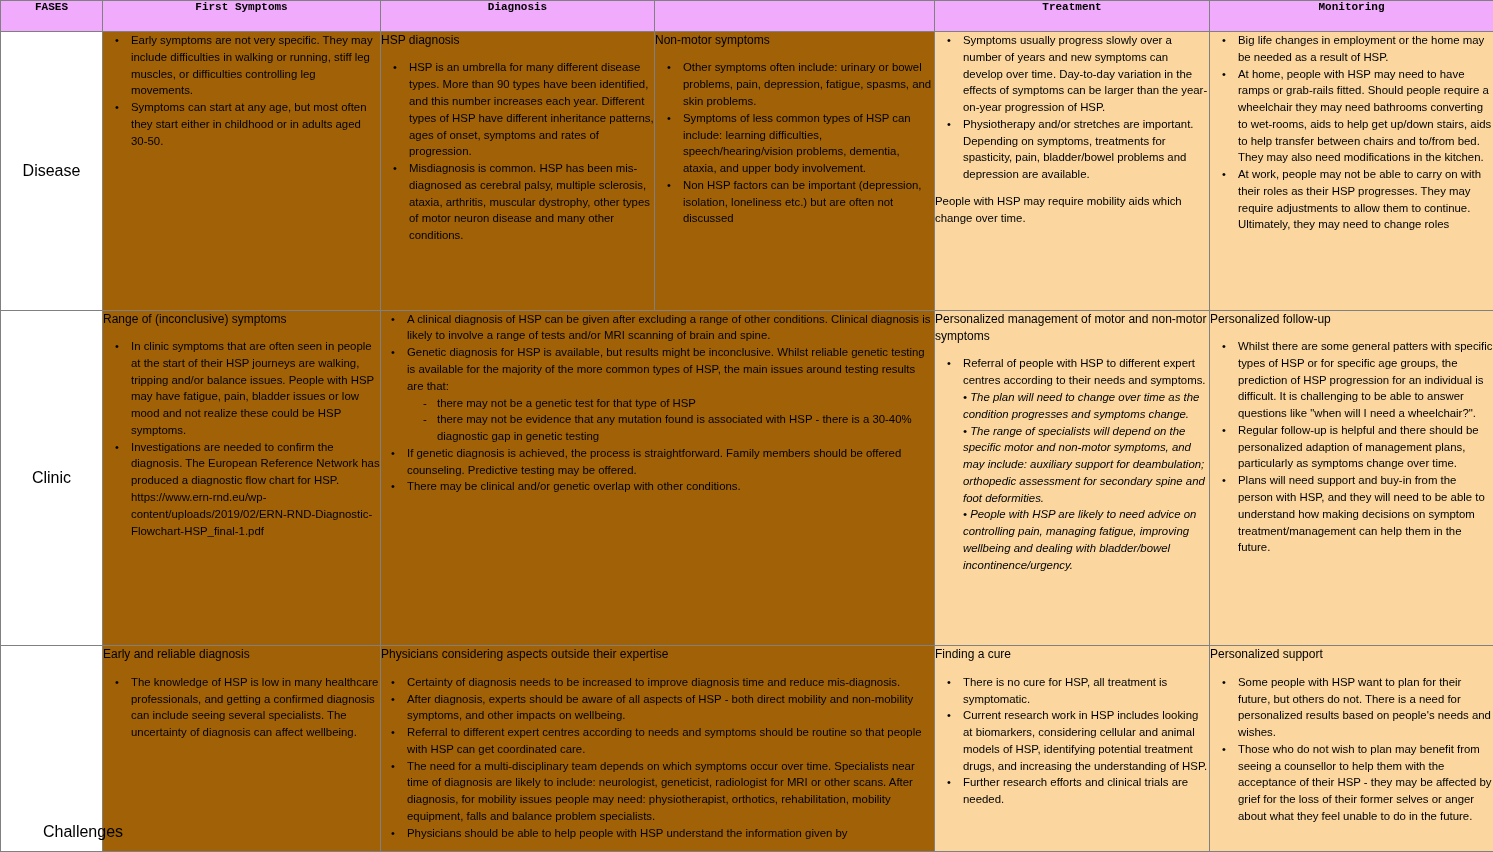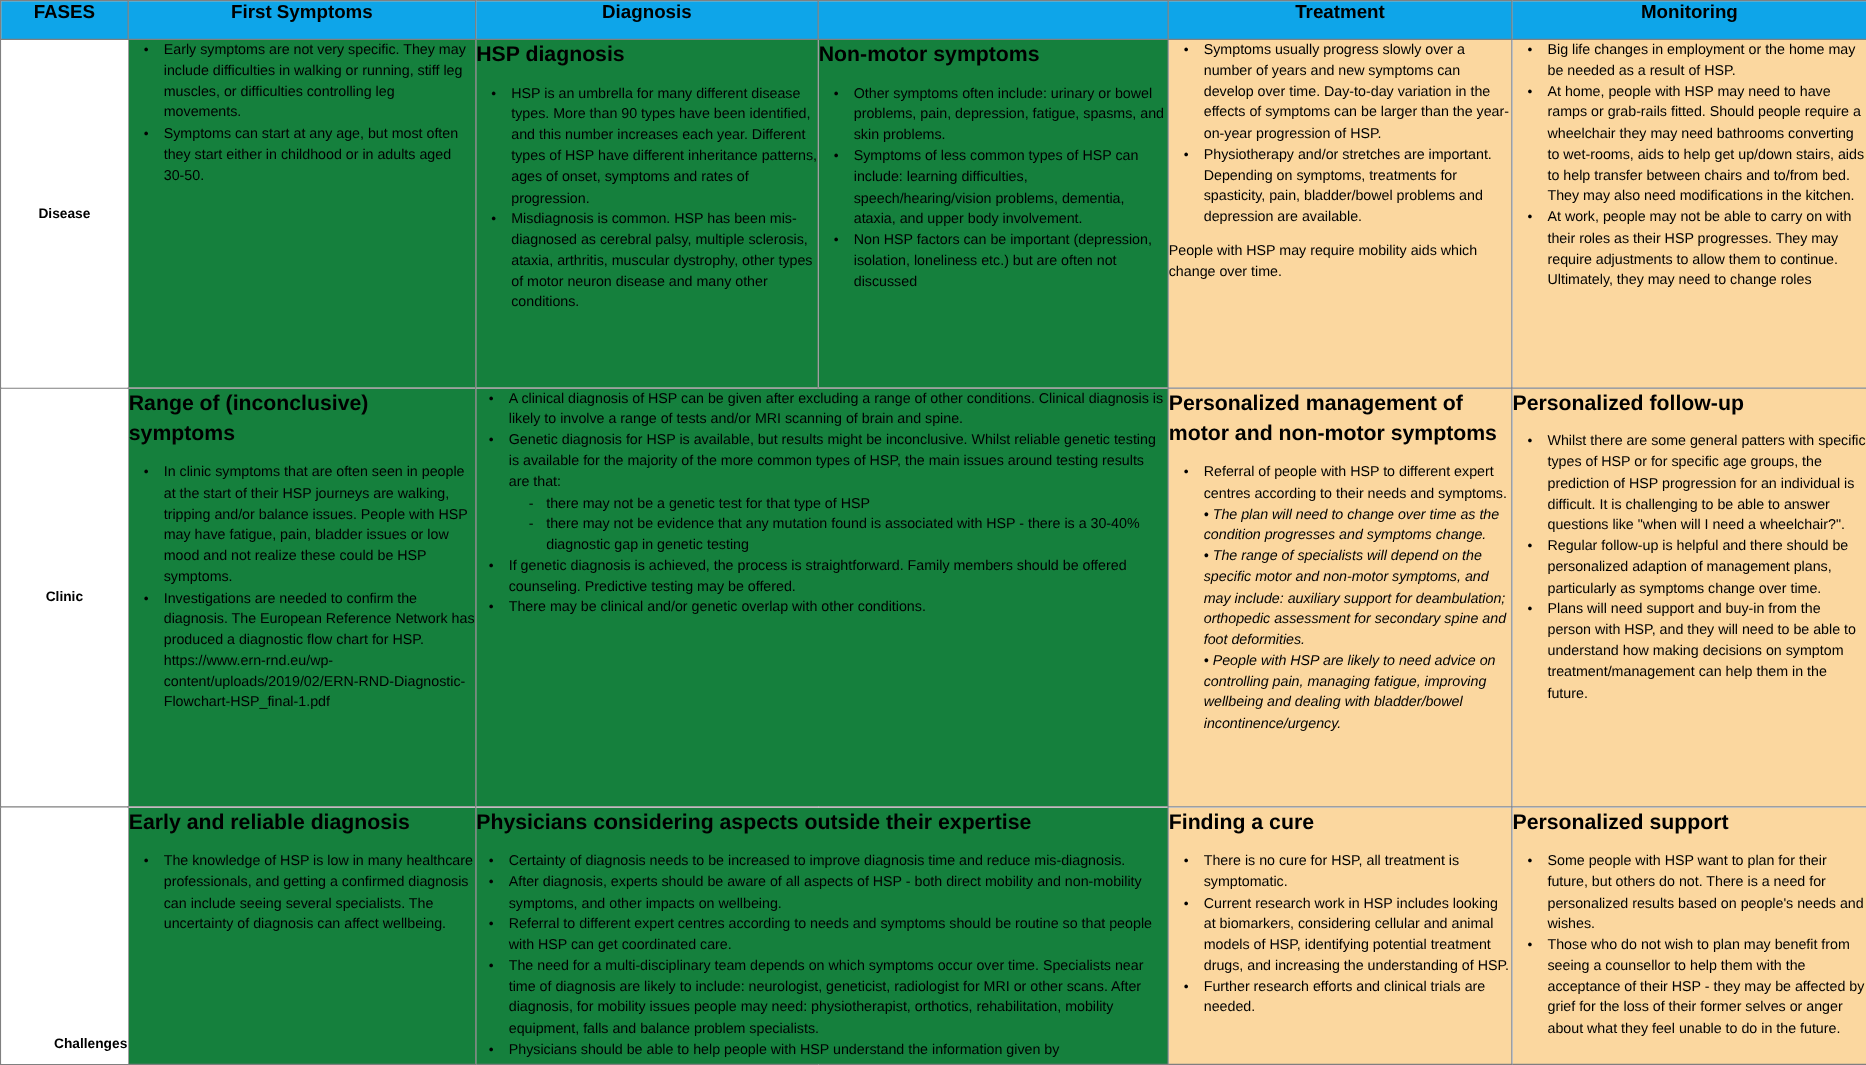--- a/index.html
+++ b/index.html
@@ -20,55 +20,56 @@
     border:1px solid #808080;
     vertical-align:top;
     padding:0;
   }
   
   .hdr{
     height:30px;
     text-align:center;
     vertical-align:middle;
     font-weight:bold;
-    font-size:15px;
-    background:#0ea5e9;
+    font-size:11px;
+    background:#f0abfc;
     border-top:2px solid #808080;
     border-bottom:2px solid #000000;
+    font-family:Liberation Mono, monospace;
   }
   .hdr.blank{}
   
   .rowlabel{
     background:#ffffff;
     text-align:center;
-    font-weight:bold;
-    font-size:11px;
+    font-weight:normal;
+    font-size:16px;
     position:relative;
     border-right:2px solid #000000;
   }
   .rowlabel .lbl{
     position:absolute;
     left:0;right:0;
     text-align:center;
   }
   .rowlabel.mid .lbl{top:50%;transform:translateY(-50%);}
   .rowlabel.low .lbl{bottom:10px;padding-left:42px;}
   
   .cell{
     padding:9px 10px 6px 10px;
     font-size:11.4px;
     line-height:1.47;
     overflow:hidden;
   }
-  .bg-light{background:#15803d;}
+  .bg-light{background:#a16207;}
   .bg-deep{background:#FBD79F;}
   .cell h4{
     margin:0 0 10px 0;
-    font-size:17px;
-    font-weight:bold;
+    font-size:12px;
+    font-weight:normal;
     line-height:1.45;
   }
   .cell ul{
     margin:0;
     padding:0 0 0 28px;
     list-style:none;
   }
   .cell ul li{
     position:relative;
     margin:0 0 0 0;

